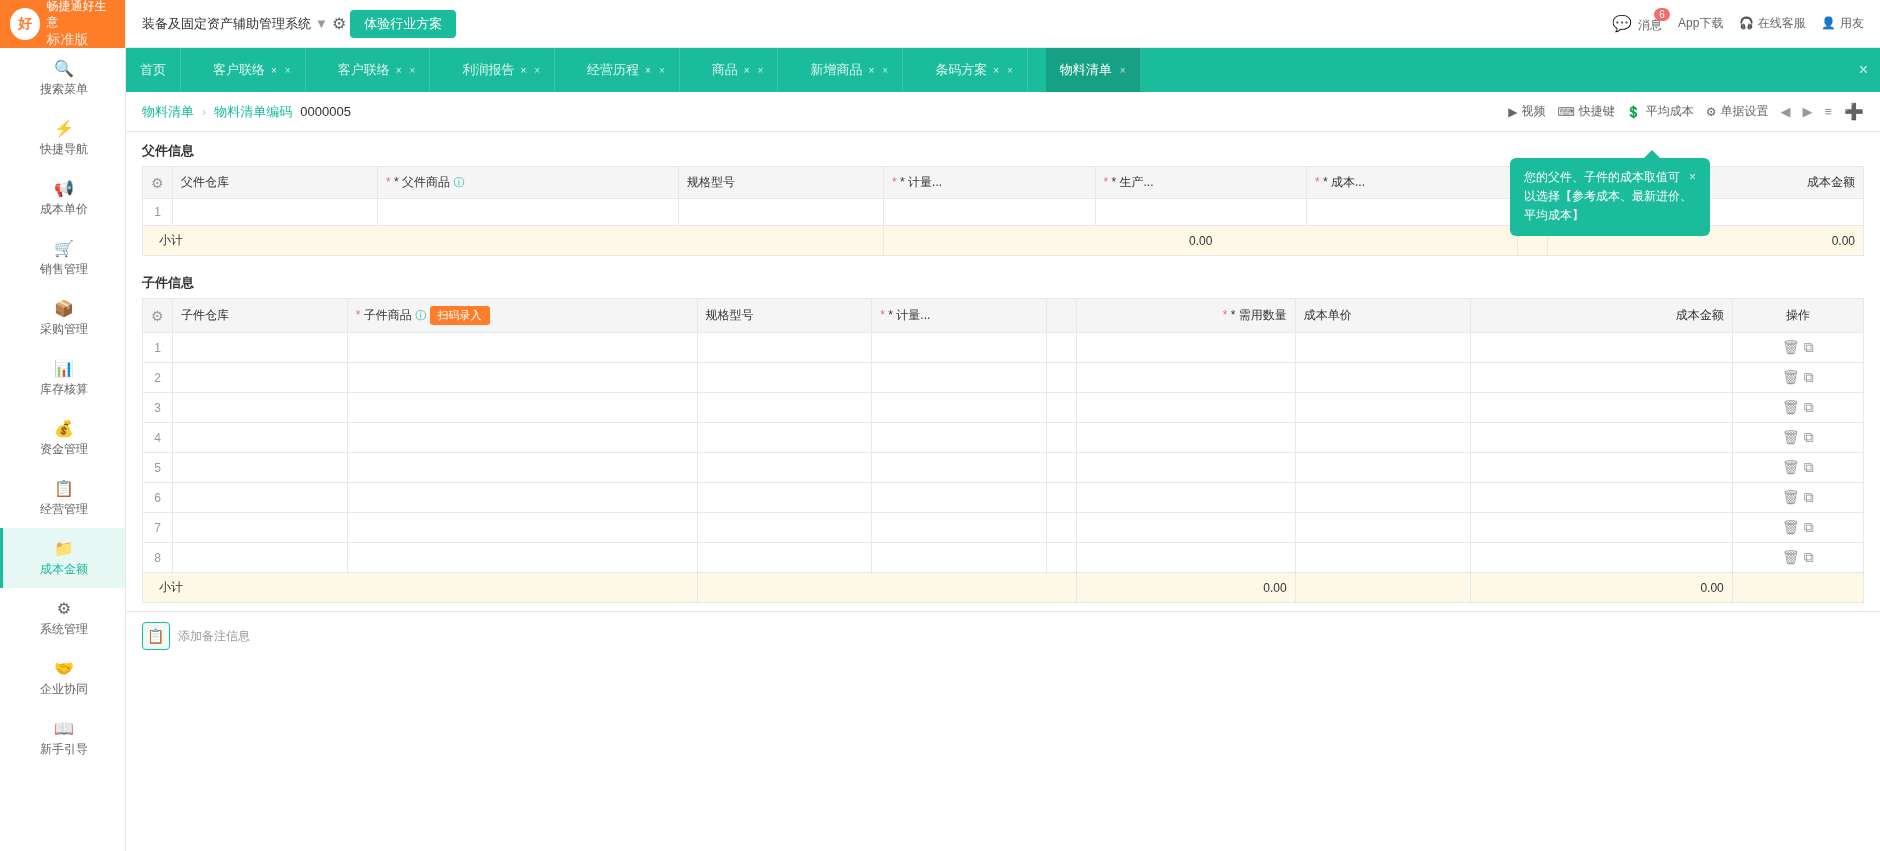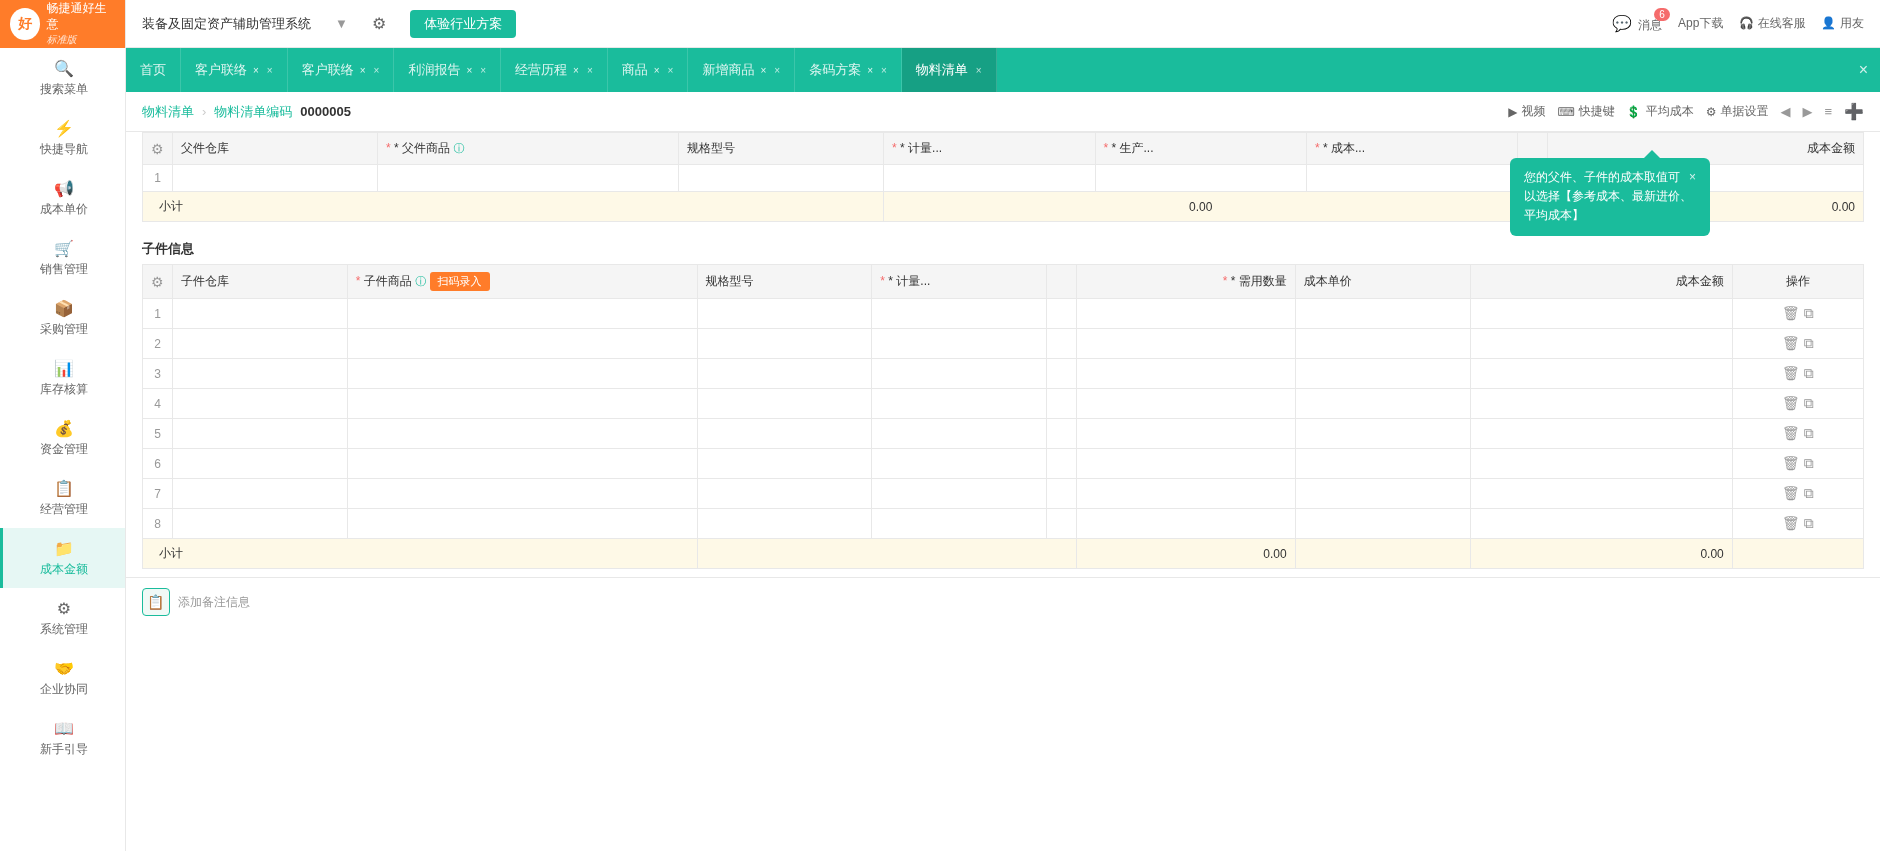--- a/index.html
+++ b/index.html
@@ -3,52 +3,52 @@
   <meta charset="utf-8">
   <style>
     * { box-sizing: border-box; margin: 0; padding: 0; }
     body { font-family: 'Microsoft YaHei', Arial, sans-serif; font-size: 13px; background: #f5f5f5; display: flex; height: 851px; overflow: hidden; }
 
     
     .sidebar { width: 126px; background: #fff; border-right: 1px solid #e8e8e8; display: flex; flex-direction: column; flex-shrink: 0; }
     .sidebar-logo { background: #ff7c29; padding: 8px 10px; display: flex; align-items: center; gap: 6px; height: 48px; }
     .sidebar-logo-icon { width: 32px; height: 32px; background: #fff; border-radius: 50%; display: flex; align-items: center; justify-content: center; color: #ff7c29; font-size: 14px; font-weight: bold; }
     .sidebar-logo-text { color: #fff; font-size: 12px; line-height: 1.3; }
-    .sidebar-logo-sub { font-size: 10px; color: rgba(255,255,255,0.8); font-style: italic; }
+    .sidebar-logo-sub { font-size: 14px; color: rgba(255,255,255,0.8); }
     .sidebar-item { display: flex; flex-direction: column; align-items: center; padding: 10px 0; cursor: pointer; color: #666; font-size: 12px; gap: 3px; border-left: 3px solid transparent; }
     .sidebar-item.active { background: #e6f7f4; color: #1abc9c; border-left-color: #1abc9c; }
     .sidebar-item-icon { font-size: 16px; width: 20px; height: 20px; display: flex; align-items: center; justify-content: center; }
 
     
     .main { flex: 1; display: flex; flex-direction: column; overflow: hidden; }
 
     
     .top-header { height: 48px; background: #fff; border-bottom: 1px solid #e8e8e8; display: flex; align-items: center; justify-content: space-between; padding: 0 16px; flex-shrink: 0; }
-    .header-left { display: flex; align-items: center; gap: 24px; color: #333; font-size: 13px; }
+    .header-left { display: flex; align-items: center; gap: 4px; color: #333; font-size: 13px; }
     .header-btn { background: #1abc9c; color: #fff; border: none; border-radius: 4px; padding: 5px 14px; cursor: pointer; font-size: 13px; }
     .header-right { display: flex; align-items: center; gap: 16px; color: #666; font-size: 12px; }
     .badge-icon { position: relative; cursor: pointer; }
     .badge { position: absolute; top: -6px; right: -8px; background: #f56c6c; color: #fff; border-radius: 10px; font-size: 10px; padding: 1px 4px; min-width: 16px; text-align: center; }
 
     
-    .nav-tabs { background: #1abc9c; display: flex; align-items: stretch; height: 44px; flex-shrink: 0; overflow-x: auto; position: relative; }
+    .nav-tabs { background: #1abc9c; display: flex; align-items: stretch; height: 44px; flex-shrink: 0; overflow-x: auto; position: relative; gap: 18px; }
     .nav-tab { display: flex; align-items: center; padding: 0 14px; color: rgba(255,255,255,0.85); cursor: pointer; white-space: nowrap; font-size: 13px; gap: 6px; border-right: 1px solid rgba(255,255,255,0.15); }
     .nav-tab.active { background: rgba(0,0,0,0.15); color: #fff; }
     .nav-tab .tab-close { font-size: 10px; color: rgba(255,255,255,0.7); cursor: pointer; margin-left: 2px; }
     .nav-tab .tab-arrow { font-size: 10px; }
     .nav-close-btn { margin-left: auto; display: flex; align-items: center; padding: 0 12px; color: rgba(255,255,255,0.8); cursor: pointer; font-size: 16px; }
 
     
     .content { flex: 1; overflow: auto; background: #fff; }
 
     
     .breadcrumb-bar { display: flex; align-items: center; padding: 10px 16px; border-bottom: 1px solid #e8e8e8; gap: 8px; font-size: 13px; background: #fff; }
     .breadcrumb-item { color: #1abc9c; cursor: pointer; }
     .breadcrumb-sep { color: #ccc; }
-    .breadcrumb-code { color: #333; font-weight: 700; }
+    .breadcrumb-code { color: #333; font-weight: 400; }
 
     
     .toolbar-right { margin-left: auto; display: flex; align-items: center; gap: 12px; }
     .toolbar-btn { display: flex; align-items: center; gap: 4px; color: #666; cursor: pointer; font-size: 12px; }
 
     
     .section { padding: 0 16px; }
     .section-title { font-size: 13px; font-weight: 600; color: #333; padding: 10px 0 6px; }
 
     
@@ -234,20 +234,21 @@
         <span style="cursor:pointer;color:#999;font-size:16px;">➕</span>
       </div>
     </div>
 
     <div class="tooltip-box">
       <span class="tooltip-close">×</span>
       <span>您的父件、子件的成本取值可以选择【参考成本、最新进价、平均成本】</span>
     </div>
 
     <div class="section">
+      <div class="section-title">父件信息</div>
       <table class="data-table">
         <thead>
           <tr>
             <th><span class="th-gear">⚙</span></th>
             <th>父件仓库</th>
             <th>
               <span class="required">*</span> <span>* 父件商品</span> <span style="color:#1abc9c;font-size:11px;">ⓘ</span>
             </th>
             <th>规格型号</th>
             <th><span class="required">*</span> <span>* 计量...</span></th>

